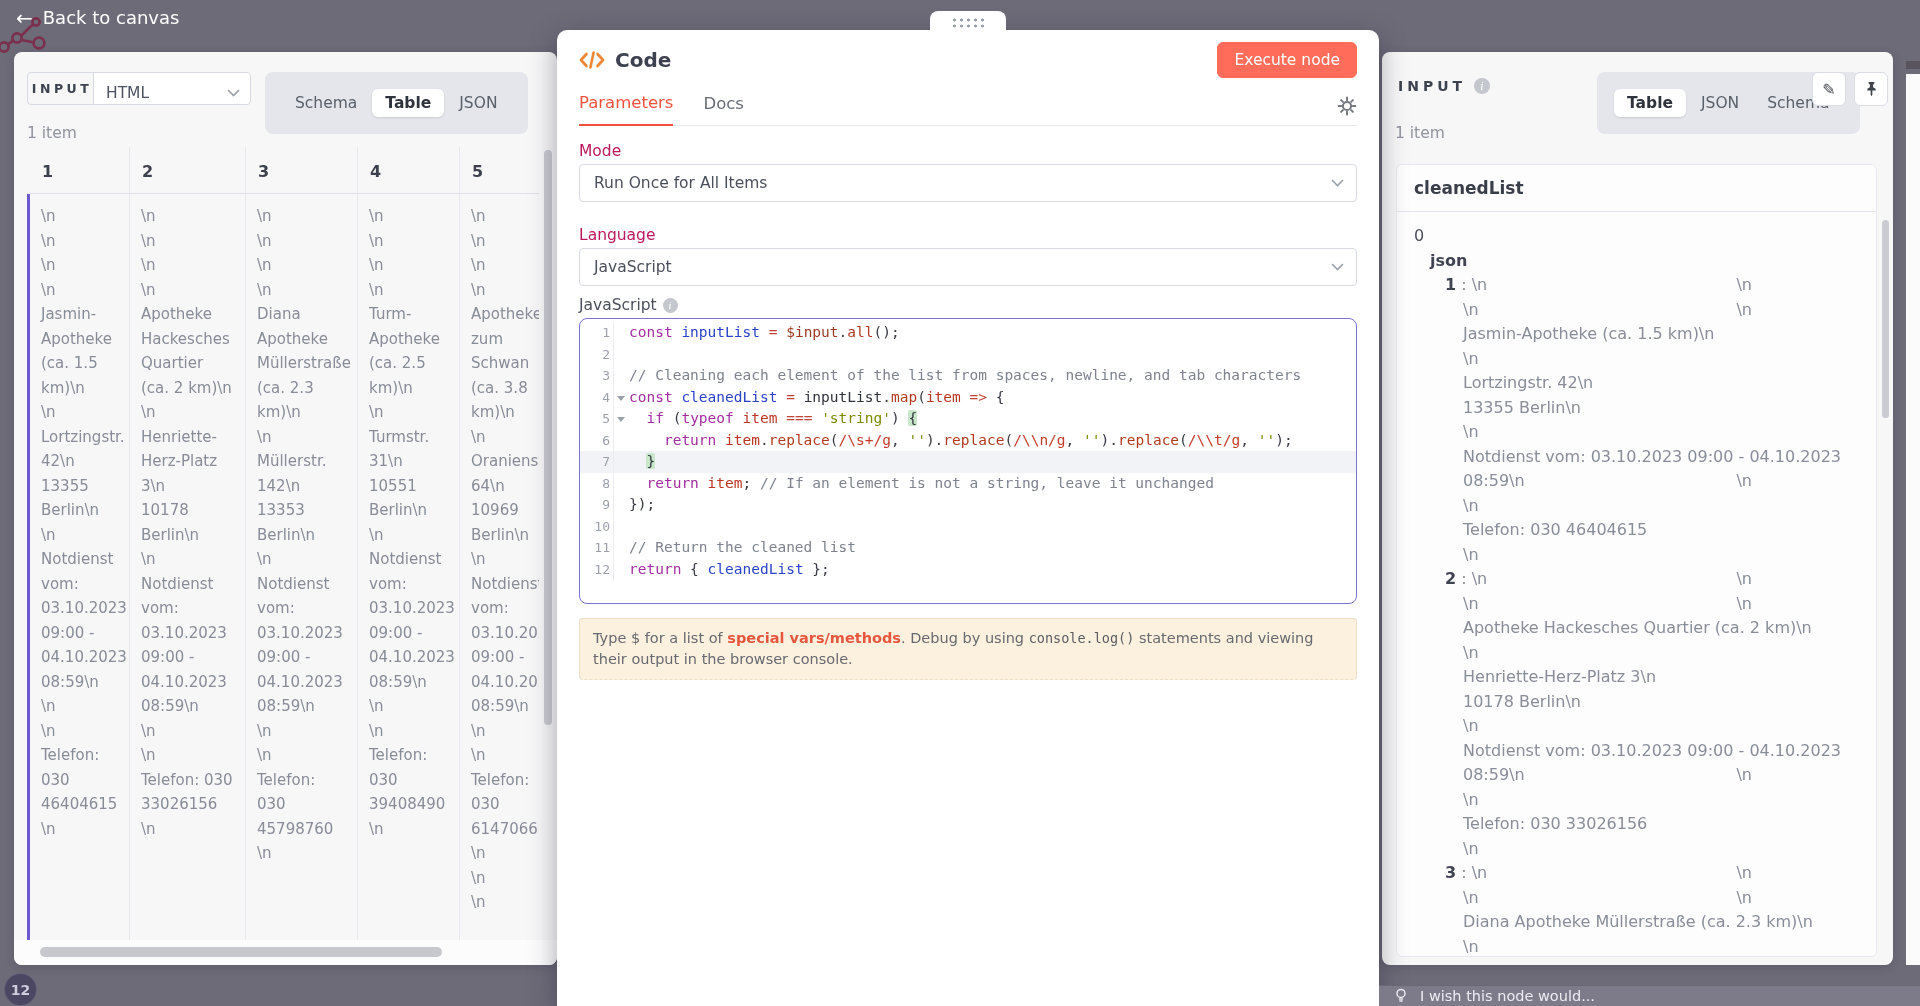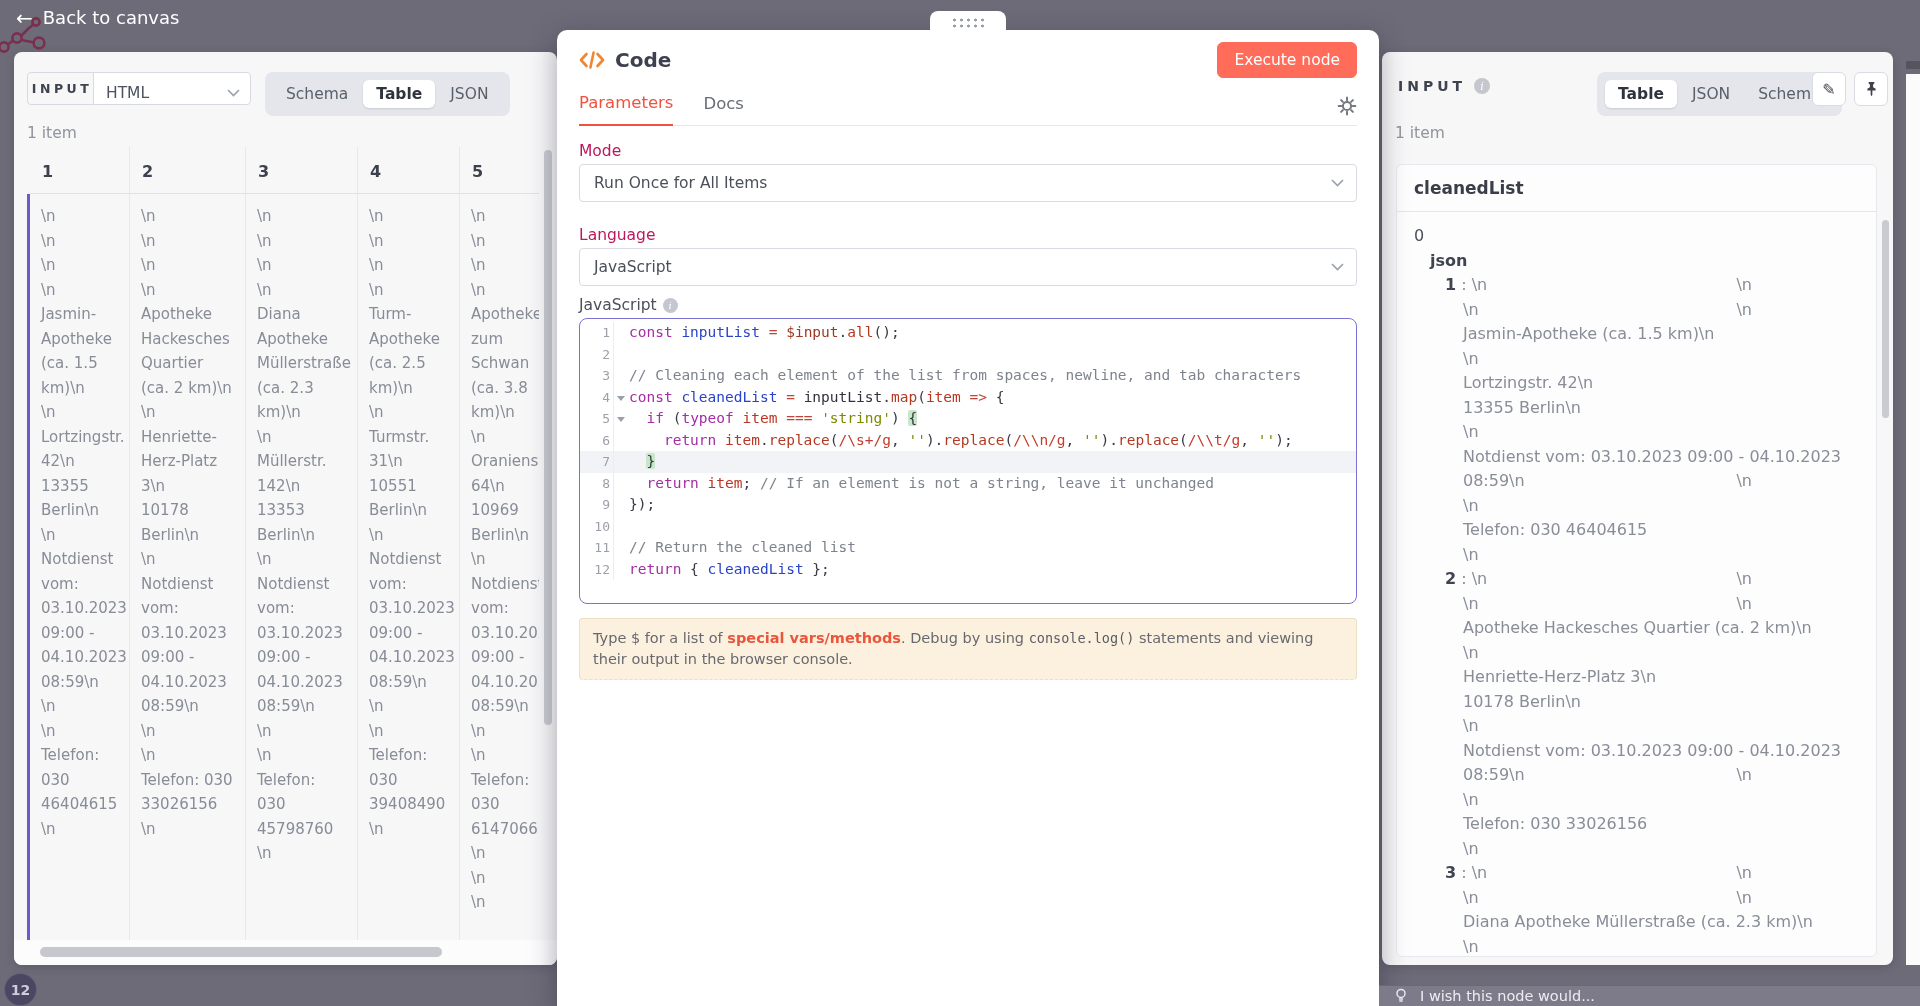--- a/index.html
+++ b/index.html
@@ -15,21 +15,21 @@
            background:#4b4763; border:1px solid rgba(255,255,255,.14); color:#cfccdd;
            display:flex; align-items:center; justify-content:center; font-size:14px; font-weight:600; z-index:1;}
   .sliver-line { position:absolute; left:1906px; top:61px; width:14px; height:8px; background:#57545f; }
   .sliver { position:absolute; left:1906px; top:74px; width:14px; height:891px; background:#fbfbfc; }
   .footer-strip { position:absolute; left:1379px; top:985px; width:541px; height:21px;
                   background:#7d7a89; border-top:1px solid #6b6875; display:flex; align-items:center;
                   padding-left:16px; gap:13px; color:#edecf2; font-size:14.5px; cursor:pointer; z-index:4;}
 
   
   .panel { position:absolute; background:#f7f7f8; border-radius:8px; box-shadow:0 2px 10px rgba(20,20,35,.18); }
-  .seg { position:absolute; display:flex; gap:2px; background:#e4e6ec; border-radius:8px; padding:8px; }
+  .seg { position:absolute; display:flex; gap:2px; background:#e4e6ec; border-radius:8px; padding:17px; }
   .seg-item { font-size:15.5px; color:#5a6069; padding:5px 13px; border-radius:6px; cursor:pointer; white-space:nowrap; }
   .seg-item.active { background:#ffffff; color:#2f333c; font-weight:600; box-shadow:0 1px 2px rgba(0,0,0,.12); }
   .items-count { position:absolute; left:13px; top:72px; font-size:15.5px; color:#90949d; }
   .panel-title { font-size:14px; font-weight:600; letter-spacing:4px; color:#3e4350; }
   .info-badge { display:inline-flex; width:16px; height:16px; border-radius:50%; background:#c4c7ce;
                 color:#fff; align-items:center; justify-content:center; font-size:11px; font-style:italic;
                 font-family:"DejaVu Serif","Liberation Serif",serif; }
   .info-badge::after { content:"i"; }
   .chev { flex:none; }
 

